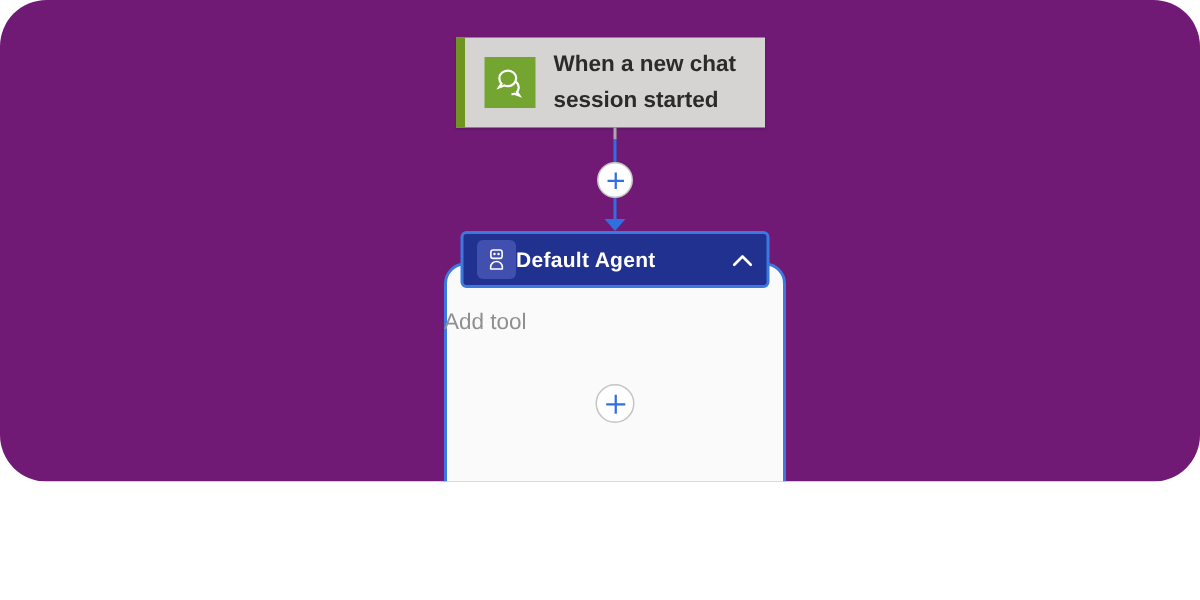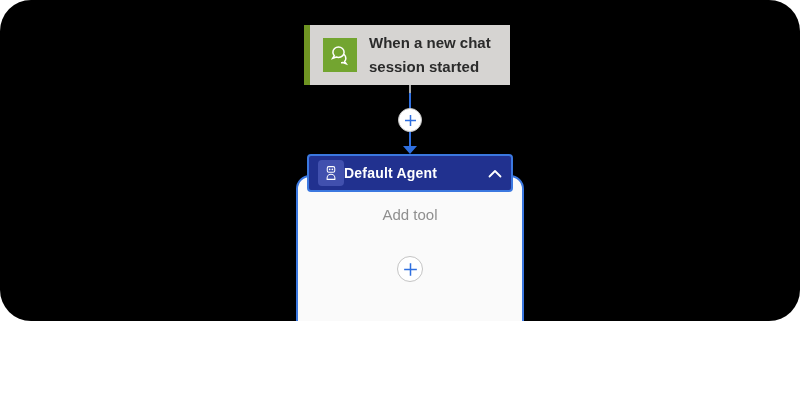--- a/index.html
+++ b/index.html
@@ -1,17 +1,17 @@
 <!DOCTYPE html>
 <html><head>
 <meta charset="utf-8">
 <style>
   html,body{margin:0;padding:0;}
   .canvas{
-    position:relative; width:800px; height:321px; background:#000000;
+    position:relative; width:800px; height:321px; background:#701a75;
     font-family:"Liberation Sans", sans-serif; overflow:hidden;border-radius:31px;
   }
 
   
   .trigger-card{
     position:absolute; left:304px; top:25px; width:206px; height:60px;
     background:#d6d4d2; border-left:6px solid #6f9422; box-sizing:border-box;
     display:flex; align-items:center; cursor:pointer;
     box-shadow:0 1px 2px rgba(0,0,0,.18);
   }
@@ -62,21 +62,21 @@
   }
   .agent-title{
     margin-left:0; color:#ffffff; font-size:14px; font-weight:bold;
     letter-spacing:.2px; flex:1 1 auto;
   }
   .collapse-btn{
     background:none; border:none; padding:0; margin:0; cursor:pointer;
     display:flex; align-items:center;
   }
   .add-tool-hint{
-    position:absolute; left:296px; top:206px; width:228px; text-align:center;
+    position:absolute; left:296px; top:206px; width:228px; 
     color:#8f8f8f; font-size:15px;
   }
 </style>
 </head>
 <body>
 
 <div class="canvas">
 
   <div class="trigger-card">
     <span class="trigger-icon">

